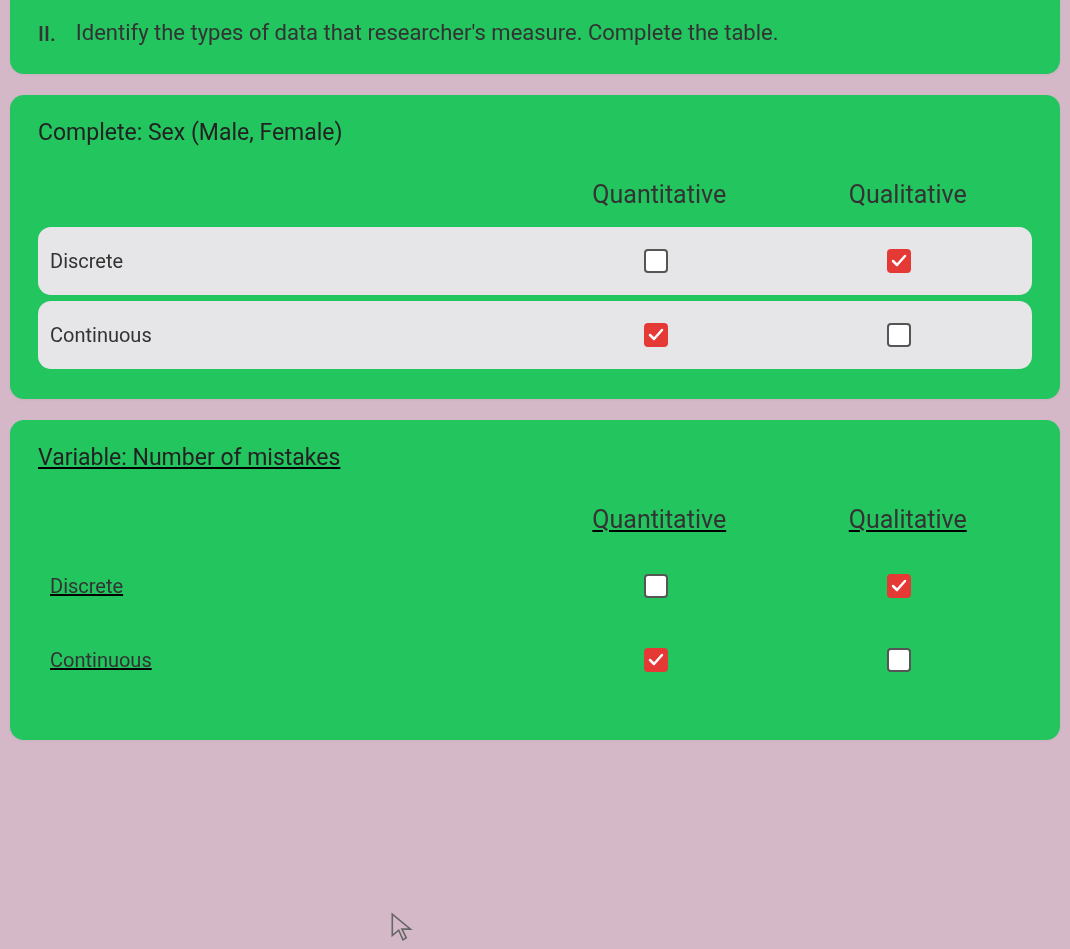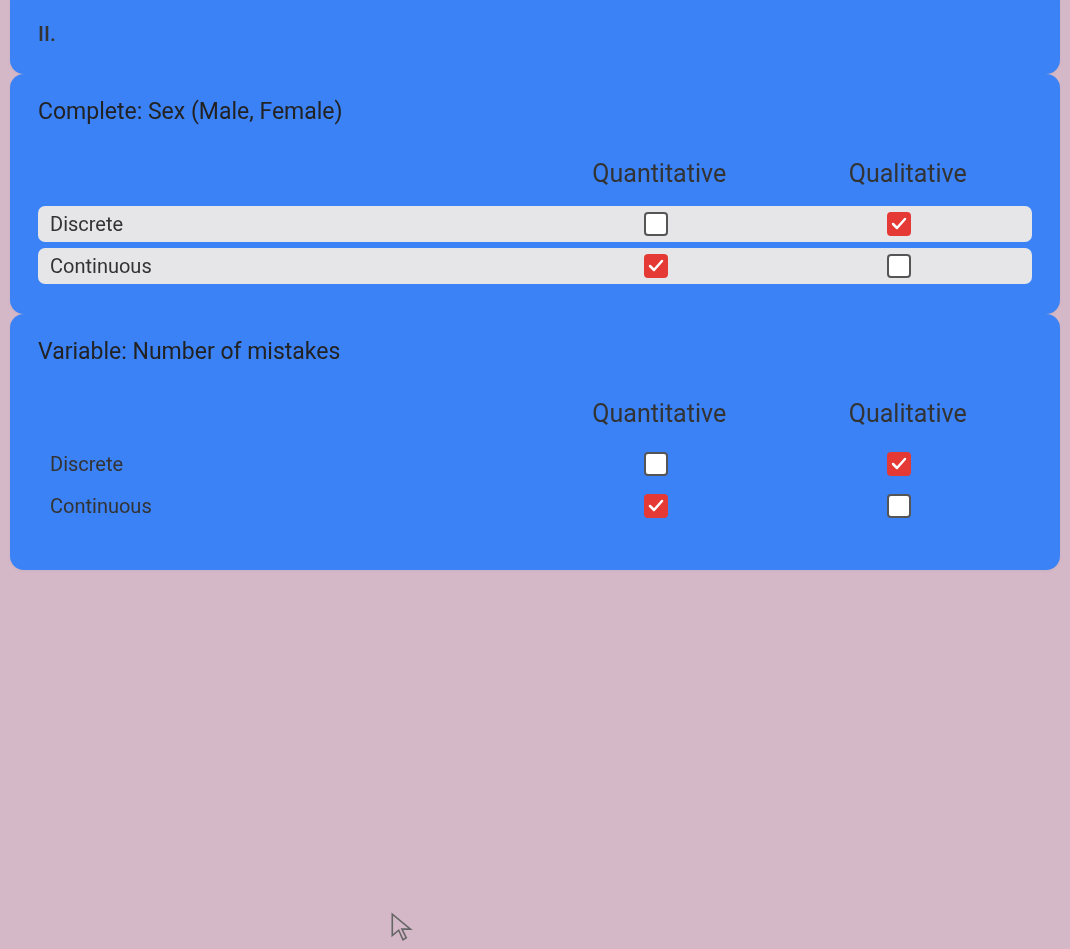--- a/index.html
+++ b/index.html
@@ -4,23 +4,23 @@
   <style>
     * { box-sizing: border-box; margin: 0; padding: 0; }
     body {
       background: #d4b8c8;
       font-family: -apple-system, BlinkMacSystemFont, "Segoe UI", Roboto, Arial, sans-serif;
       width: 1070px;
       height: 949px;
       padding: 0;
     }
     .card {
-      background: #3b82f6;
+      background: #22c55e;
       border-radius: 14px;
-      margin: 0 10px;
+      margin: 21px 10px;
       padding: 24px 28px;
       box-shadow: 0 1px 3px rgba(0,0,0,0.05);
     }
     .instruction-card {
       padding: 20px 28px 28px 28px;
       display: flex;
       gap: 20px;
       align-items: flex-start;
       margin-top: 0;
       border-top-left-radius: 0;
@@ -51,22 +51,22 @@
     }
     .grid-hdr > div:first-child { text-align: left; }
     .col-header {
       font-size: 25px;
       color: #333;
     }
     .row {
       display: grid;
       grid-template-columns: 2fr 1fr 1fr;
       align-items: center;
-      padding: 6px 12px;
-      border-radius: 7px;
+      padding: 22px 12px;
+      border-radius: 13px;
       margin-bottom: 6px;
     }
     .row.shaded { background: #e6e6e8; }
     .row-label {
       font-size: 20px;
       color: #333;
       text-align: left;
     }
     .cb-cell { text-align: center; }
     .cb {
@@ -95,20 +95,21 @@
       top: 912px;
       width: 26px; height: 30px;
       pointer-events: none;
     }
   </style>
 </head>
 <body>
 
 <div class="card instruction-card">
   <div class="instruction-num">II.</div>
+  <div class="instruction-text">Identify the types of data that researcher's measure. Complete the table.</div>
 </div>
 
 <div class="card">
   <div class="variable-title">Complete: Sex (Male, Female)</div>
   <div class="grid-hdr">
     <div></div>
     <div class="col-header">Quantitative</div>
     <div class="col-header">Qualitative</div>
   </div>
   <div class="row shaded">
@@ -120,21 +121,21 @@
   </div>
   <div class="row shaded">
     <div class="row-label">Continuous</div>
     <div class="cb-cell"><span class="cb checked"><svg viewBox="0 0 16 16">
             <path d="M2 8 L6 12 L14 3" stroke="#fff" stroke-width="2.5" fill="none" stroke-linecap="round" stroke-linejoin="round"></path>
           </svg></span></div>
     <div class="cb-cell"><span class="cb"></span></div>
   </div>
 </div>
 
-<div class="card" style="padding-bottom:40px;">
+<div class="card" style="padding-bottom:40px;text-decoration:underline;">
   <div class="variable-title">Variable: Number of mistakes</div>
   <div class="grid-hdr">
     <div></div>
     <div class="col-header">Quantitative</div>
     <div class="col-header">Qualitative</div>
   </div>
   <div class="row">
     <div class="row-label">Discrete</div>
     <div class="cb-cell"><span class="cb"></span></div>
     <div class="cb-cell"><span class="cb checked"><svg viewBox="0 0 16 16">

